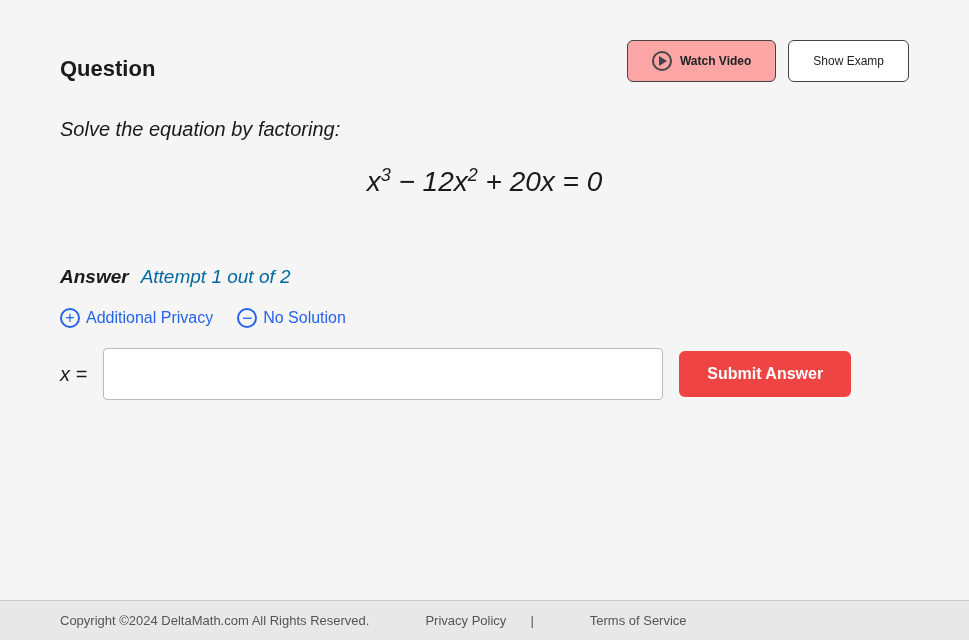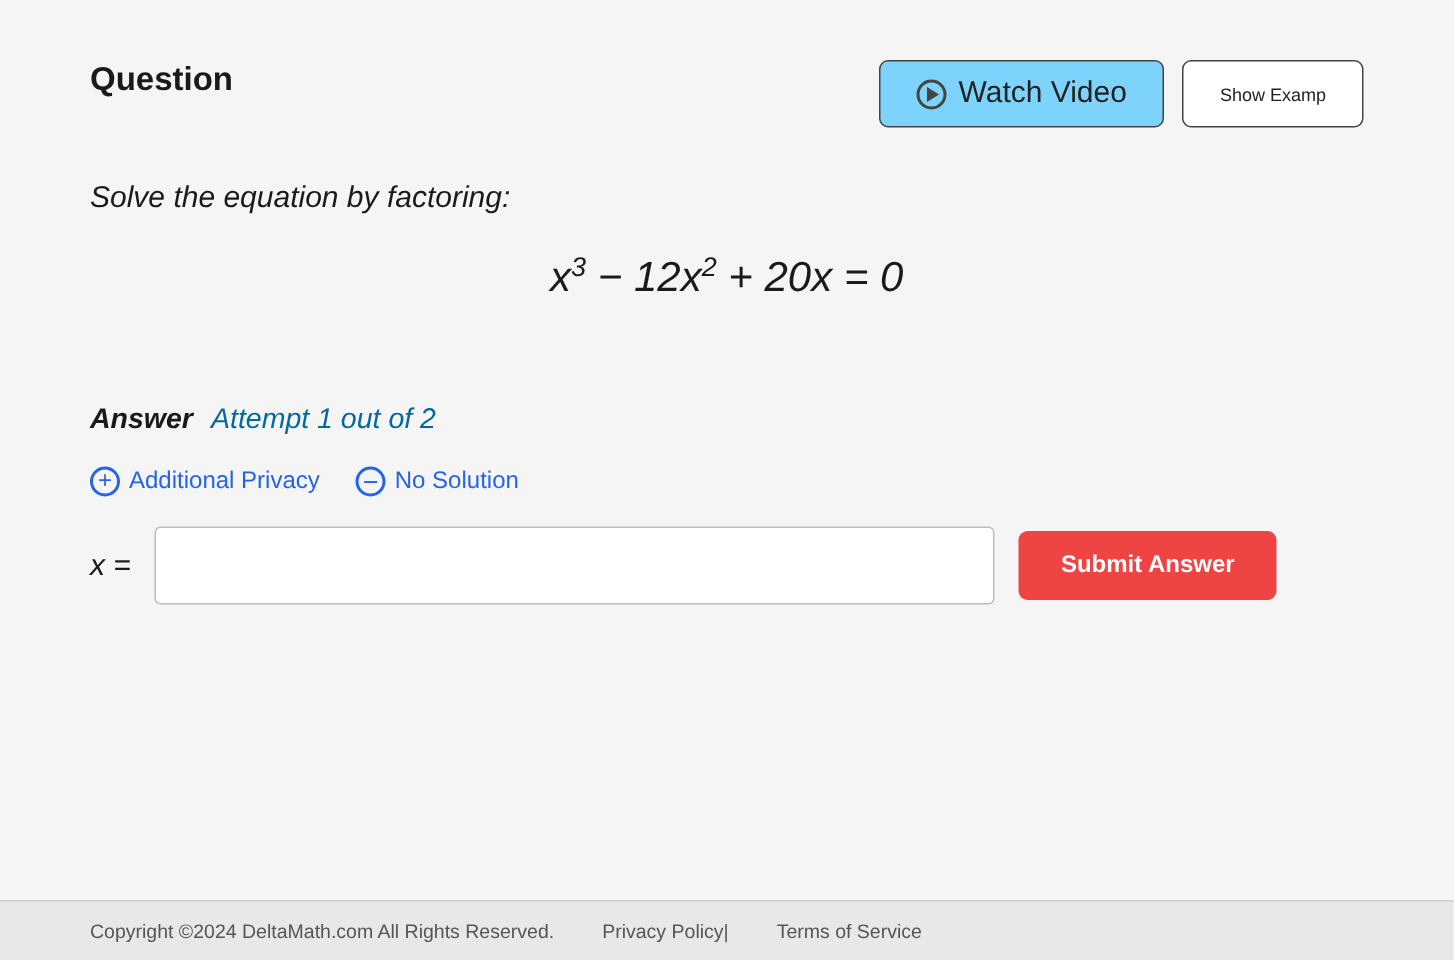--- a/index.html
+++ b/index.html
@@ -22,21 +22,21 @@
       flex: 1;
       background-color: #f5f5f5;
       padding: 40px 60px;
       display: flex;
       flex-direction: column;
     }
 
     .header-row {
       display: flex;
       justify-content: space-between;
-      align-items: flex-start;
+      align-items: flex-end;
       margin-bottom: 36px;
     }
 
     .question-label {
       font-size: 22px;
       font-weight: 700;
       color: #1a1a1a;
     }
 
     .header-buttons {
@@ -44,23 +44,23 @@
       gap: 12px;
     }
 
     .watch-video-btn {
       display: flex;
       align-items: center;
       gap: 8px;
       padding: 10px 24px;
       border: 1.5px solid #444;
       border-radius: 6px;
-      background: #7dd3fc;
-      font-size: 20px;
-      font-weight: 400;
+      background: #fca5a5;
+      font-size: 12px;
+      font-weight: 700;
       color: #222;
       cursor: pointer;
     }
 
     .watch-video-btn .play-icon {
       width: 20px;
       height: 20px;
       border: 2px solid #444;
       border-radius: 50%;
       display: flex;
@@ -230,21 +230,21 @@
       cursor: pointer;
       white-space: nowrap;
     }
 
     .footer {
       background-color: #e8e8e8;
       border-top: 1px solid #ccc;
       padding: 12px 60px;
       display: flex;
       align-items: center;
-      gap: 0;
+      gap: 24px;
     }
 
     .footer-text {
       font-size: 13px;
       color: #555;
     }
 
     .footer-link {
       font-size: 13px;
       color: #555;

